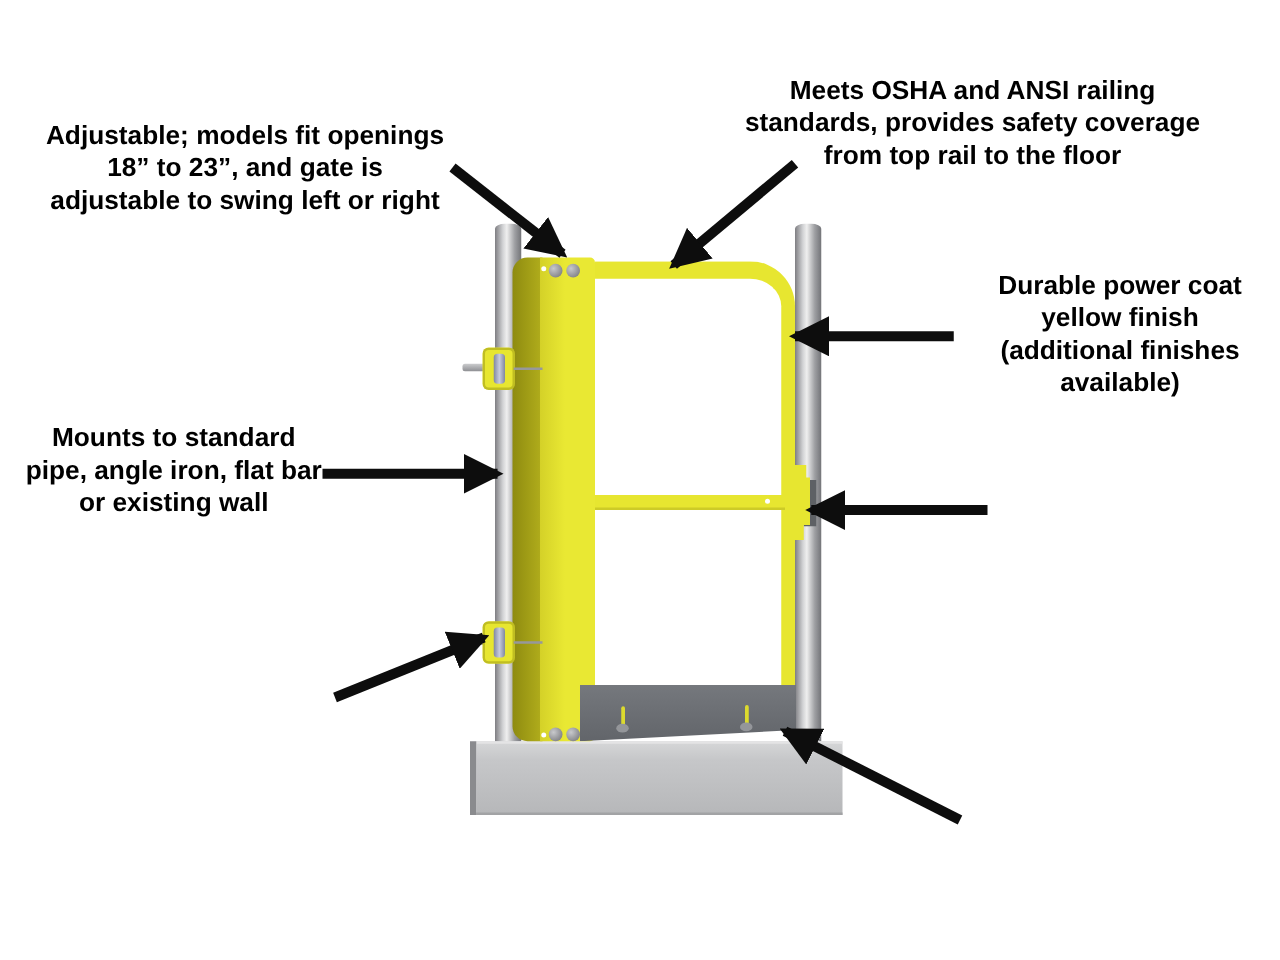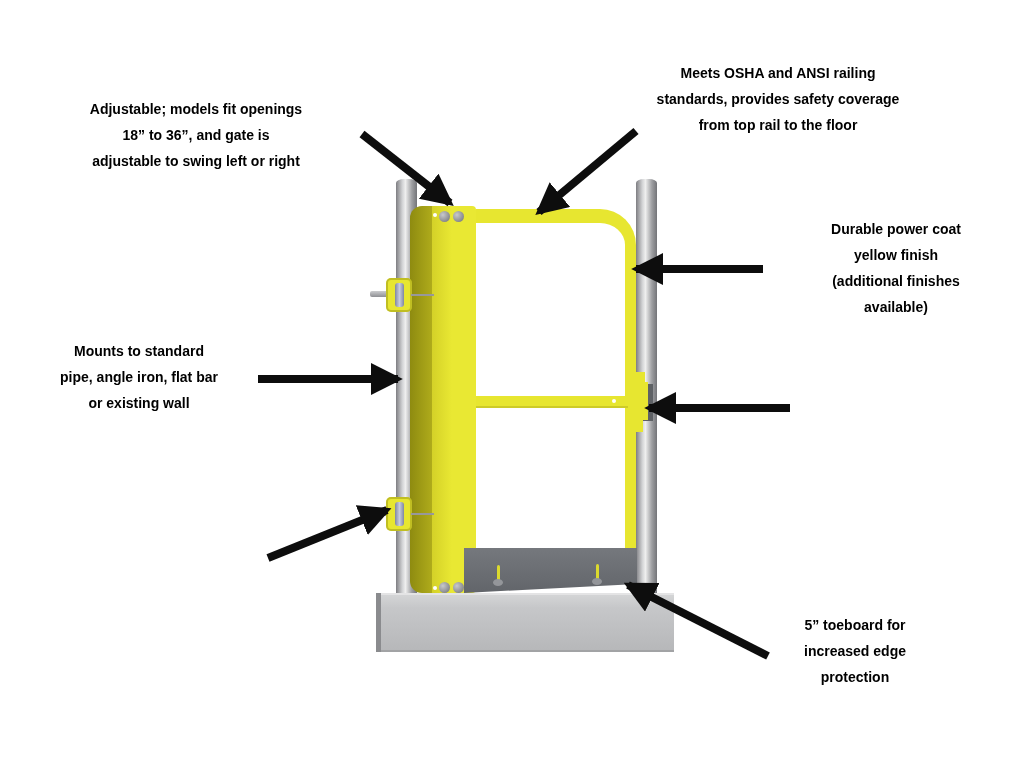--- a/index.html
+++ b/index.html
@@ -1,21 +1,21 @@
 <!DOCTYPE html>
 <html style="--gate-yellow: #e7e630; --gate-yellow-dark: #a8a517; --post-gray: #b9babc; --toeboard-gray: #696c70; --base-gray: #c6c7c9; --arrow-black: #0d0d0d; --text-black: #000000;"><head>
 <meta charset="utf-8">
 <style>
   html,body{margin:0;padding:0;background:#fff;}
   #stage{position:relative;width:1024px;height:768px;background:#fff;overflow:hidden;
          font-family:"Liberation Sans",sans-serif;}
   #stage *{position:absolute;box-sizing:border-box;}
 
   
-  .callout{font-weight:bold;font-size:14px;line-height:26px;color:#000;
+  .callout{font-weight:bold;font-size:21px;line-height:26px;color:#000;
            text-align:center;white-space:pre;z-index:60;}
 
   
   .post{width:21px;height:418px;top:179px;border-radius:8px 8px 0 0 / 4px 4px 0 0;
         background:linear-gradient(90deg,#7e7e82 0%,#d2d3d5 30%,#efefef 45%,#9fa0a3 75%,#737478 100%);}
 
   
   .base{left:376px;top:593px;width:298px;height:59px;
         background:linear-gradient(180deg,#d6d7d8 0%,#c6c7c9 25%,#b6b7b9 100%);
         border-left:5px solid #8a8b8e;box-shadow:inset 0 2px 0 #e4e4e5, inset 0 -2px 0 #a2a3a5;}
@@ -135,35 +135,32 @@
     </g>
     <g>
       <line class="arrow-line" x1="268" y1="558" x2="387" y2="510" marker-end="url(#ah)"></line>
     </g>
     <g>
       <line class="arrow-line" x1="768" y1="656" x2="628" y2="585" marker-end="url(#ah)"></line>
     </g>
   </svg>
 
   <div class="callout" style="left:26px;top:96px;width:340px">Adjustable; models fit openings
-18” to 36”, and gate is
+18” to 23”, and gate is
 adjustable to swing left or right</div>
 
   <div class="callout" style="left:578px;top:60px;width:400px">Meets OSHA and ANSI railing
 standards, provides safety coverage
 from top rail to the floor</div>
 
   <div class="callout" style="left:786px;top:216px;width:220px">Durable power coat
 yellow finish
 (additional finishes
 available)</div>
 
   <div class="callout" style="left:14px;top:338px;width:250px">Mounts to standard
 pipe, angle iron, flat bar
 or existing wall</div>
 
 
 
-  <div class="callout" style="left:750px;top:612px;width:210px">5” toeboard for
-increased edge
-protection</div>
 
 </div>
 
 </body></html>

